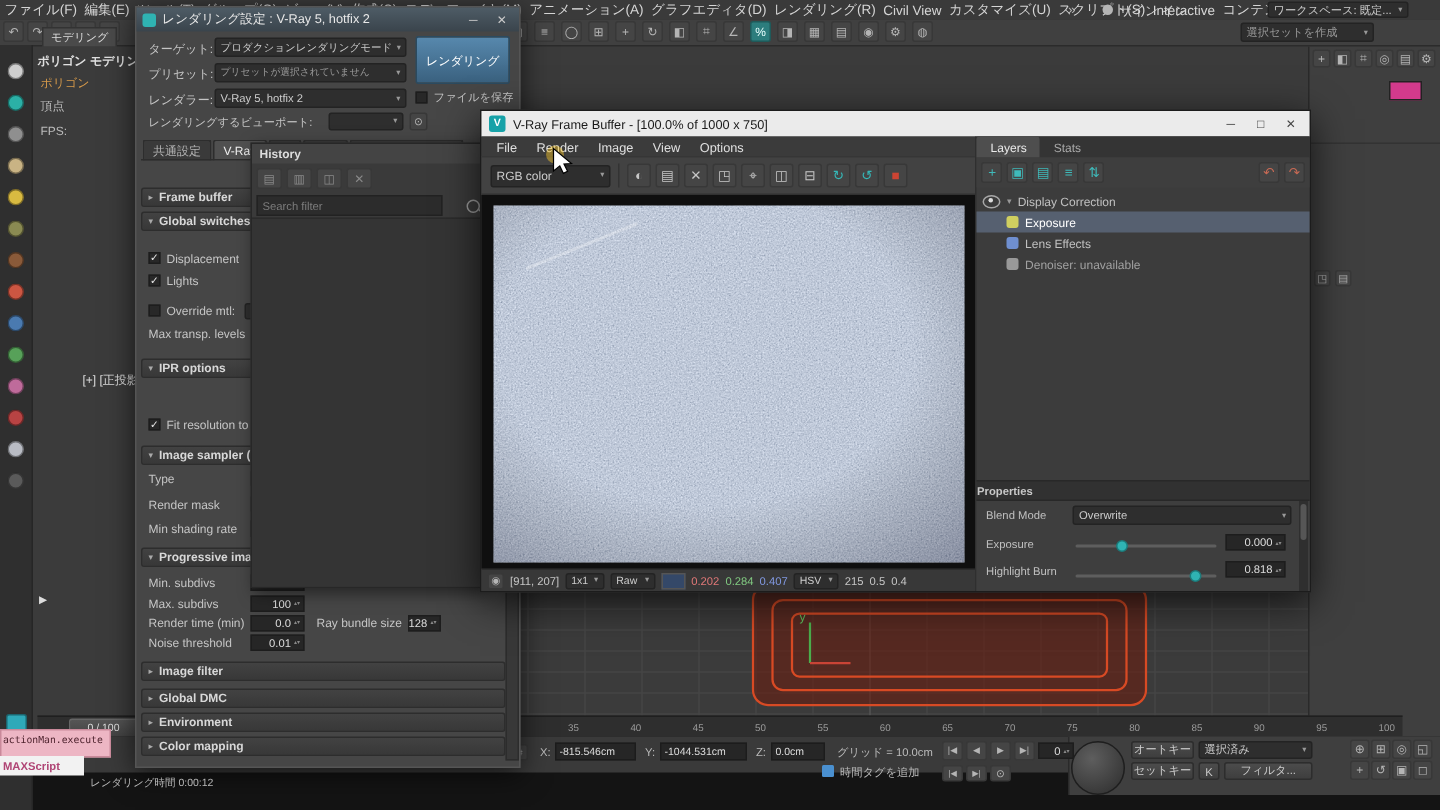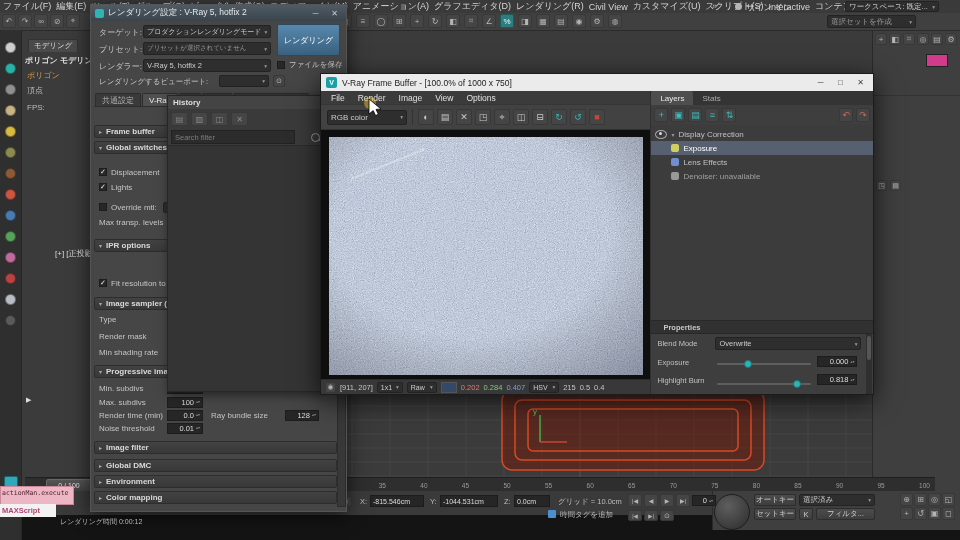--- a/index.html
+++ b/index.html
@@ -169,21 +169,21 @@
     <span class="dot" style="background: rgb(74, 122, 176);"></span>
     <span class="dot" style="background: rgb(87, 161, 89);"></span>
     <span class="dot" style="background: rgb(191, 107, 155);"></span>
     <span class="dot" style="background: rgb(184, 67, 67);"></span>
     <span class="dot" style="background: rgb(185, 188, 196);"></span>
     <span class="dot" style="background: rgb(90, 90, 90);"></span>
     <span class="dot" style="margin-top: 140px; border-radius: 2px; width: 14px; height: 14px; background: rgb(47, 169, 185);"></span>
   </div>
   <span class="ab" style="left:26px;top:396px;font-size:7px;color:#ddd;z-index:3">▶</span>
 
-  <div class="ab" style="left:22px;top:34px;width:68px;height:66px;z-index:3">
+  <div class="ab" style="left:22px;top:14px;width:68px;height:66px;z-index:3">
     <div style="display:inline-block;background:#4a4a4a;border:1px solid #333;border-bottom:none;font-size:7.5px;color:#ddd;padding:1px 5px;margin-left:6px">モデリング</div>
     <div style="font-size:8px;font-weight:bold;color:#e0e0e0;margin:3px 0 0 3px;white-space:nowrap">ポリゴン モデリング</div>
     <div style="font-size:8px;color:#d79a4a;margin:4px 0 0 5px">ポリゴン</div>
     <div style="font-size:8px;color:#bbb;margin:4px 0 0 5px">頂点</div>
     <div style="font-size:8px;color:#bbb;margin:7px 0 0 5px">FPS:</div>
   </div>
 
   <div class="ab" style="left:25px;top:477px;width:910px;height:14px;background:#2e2e2e;border-top:1px solid #1f1f1f;z-index:2">
     <div class="ab" style="left:21px;top:1px;width:44px;height:11px;background:linear-gradient(#555,#434343);border:1px solid #666;border-radius:2px;
                 font-size:7px;color:#ddd;display:flex;align-items:center;justify-content:center">0 / 100</div>
@@ -374,21 +374,21 @@
       <span class="spin" style="width:36px">
           <span>100</span>
         </span>
     </div>
     <div class="drow" style="top:404px">
       <span style="width:68px">Render time (min)</span>
       <span class="spin" style="width:36px">
           <span>0.0</span>
         </span>
       <span style="margin-left:8px">Ray bundle size</span>
-      <span class="spin" style="width:34px;margin-left:17px">
+      <span class="spin" style="width:22px;margin-left:4px">
           <span>128</span>
         </span>
     </div>
     <div class="drow" style="top:417px">
       <span style="width:68px">Noise threshold</span>
       <span class="spin" style="width:36px">
           <span>0.01</span>
         </span>
     </div>
     <div class="rollh closed" style="top:436px">
@@ -517,21 +517,21 @@
           <div class="treerow" style="padding-left:20px">
             <span style="width:8px;height:8px;border-radius:2px;background:#6f8fd0;flex:none"></span>
             <span>Lens Effects</span>
           </div>
           <div class="treerow" style="padding-left:20px;color:#a0a0a0">
             <span style="width:8px;height:8px;border-radius:2px;background:#999;flex:none"></span>
             <span style="color:#a0a0a0">Denoiser: unavailable</span>
           </div>
         </div>
         <div style="flex:none">
-          <div style="height:12px;background:#313131;border-top:1px solid #282828;border-bottom:1px solid #282828;font-size:7.5px;font-weight:bold;color:#c8c8c8;display:flex;align-items:center;padding-left:12px">Properties</div>
+          <div style="height:12px;background:#313131;border-top:1px solid #282828;border-bottom:1px solid #282828;font-size:7.5px;font-weight:bold;color:#c8c8c8;display:flex;align-items:center;padding-left:0">Properties</div>
           <div style="position:relative;height:60px;background:#3e3e3e">
             <span class="ab" style="left:6px;top:5px;font-size:7.5px;color:#c0c0c0">Blend Mode</span>
             <span class="ab dd" style="left:64px;top:3px;width:146px;height:13px;font-size:7.5px">Overwrite</span>
             <span class="ab" style="left:6px;top:24px;font-size:7.5px;color:#c0c0c0">Exposure</span>
             <div class="ab slider" style="left:66px;top:29px;width:94px">
               <span class="knob" style="left:28%"></span>
             </div>
             <span class="ab spin" style="left:166px;top:22px;width:40px">
                 <span>0.000</span>
               </span>

